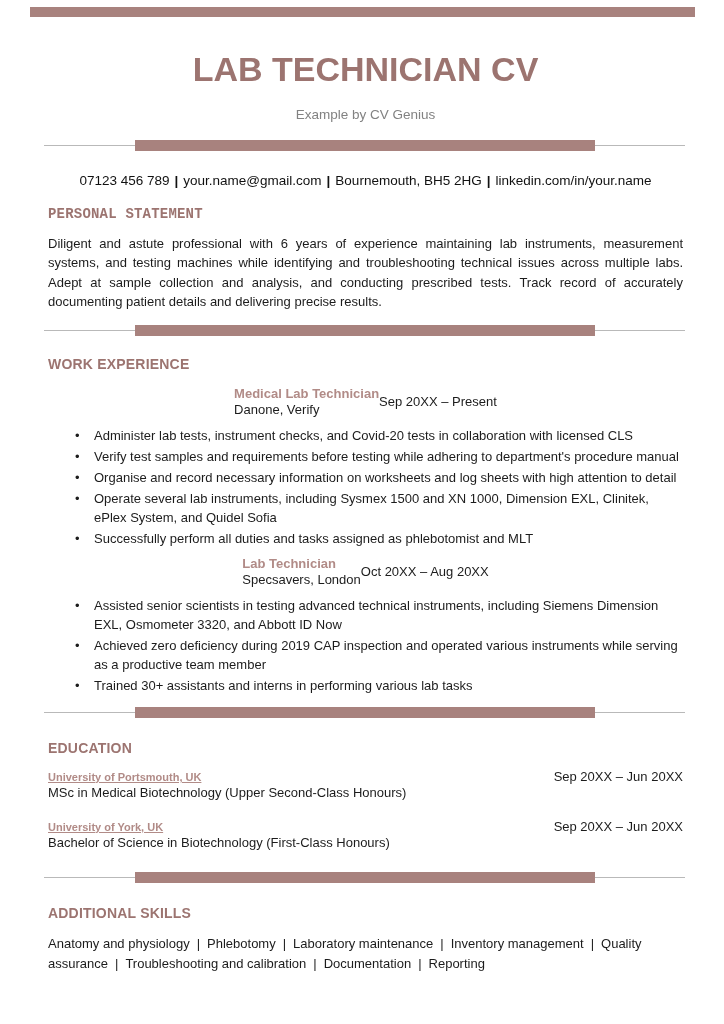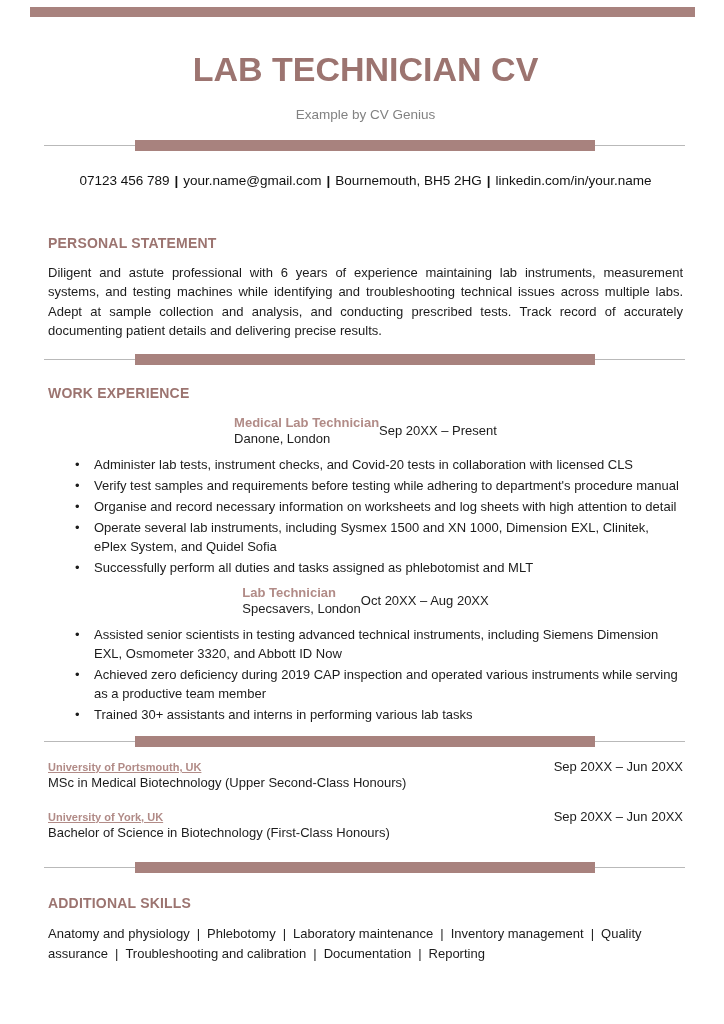--- a/index.html
+++ b/index.html
@@ -64,21 +64,21 @@
   }
   .csep { font-weight: bold; margin: 0 5px; }
 
   .section-heading {
     font-size: 14px;
     line-height: 17px;
     font-weight: bold;
     color: var(--accent-dark);
     letter-spacing: 0.2px;
   }
-  .heading-ps  { margin-top: 46px; }
+  .heading-ps  { margin-top: 17px; font-family: Liberation Mono, monospace; }
   .heading-we  { margin-top: 20px; }
   .heading-edu { margin-top: 22px; }
   .heading-sk  { margin-top: 22px; }
 
   .statement {
     margin-top: 11px;
     font-size: 13px;
     line-height: 19.3px;
     text-align: justify;
     color: #1c1c1c;
@@ -146,21 +146,21 @@
     <div class="divider divider-2">
       <div class="divider-bar"></div>
     </div>
 
     <div class="section-heading heading-we">WORK EXPERIENCE</div>
 
     <div class="job">
       <div class="job-header">
         <div>
           <div class="job-title">Medical Lab Technician</div>
-          <div class="job-company">Danone, London</div>
+          <div class="job-company">Danone, Verify</div>
         </div>
         <div class="job-dates">Sep 20XX – Present</div>
       </div>
       <ul class="bullets">
         <li>
             <span class="dot">•</span>
             <span class="btext">Administer lab tests, instrument checks, and Covid-20 tests in collaboration with licensed CLS</span>
           </li>
         <li>
             <span class="dot">•</span>
@@ -202,20 +202,21 @@
             <span class="dot">•</span>
             <span class="btext">Trained 30+ assistants and interns in performing various lab tasks</span>
           </li>
       </ul>
     </div>
 
     <div class="divider divider-3">
       <div class="divider-bar"></div>
     </div>
 
+    <div class="section-heading heading-edu">EDUCATION</div>
 
     <div class="edu-entry edu-1">
       <div>
         <div class="edu-school">University of Portsmouth, UK</div>
         <div class="edu-degree">MSc in Medical Biotechnology (Upper Second-Class Honours)</div>
       </div>
       <div class="edu-dates">Sep 20XX – Jun 20XX</div>
     </div>
 
     <div class="edu-entry edu-2">

